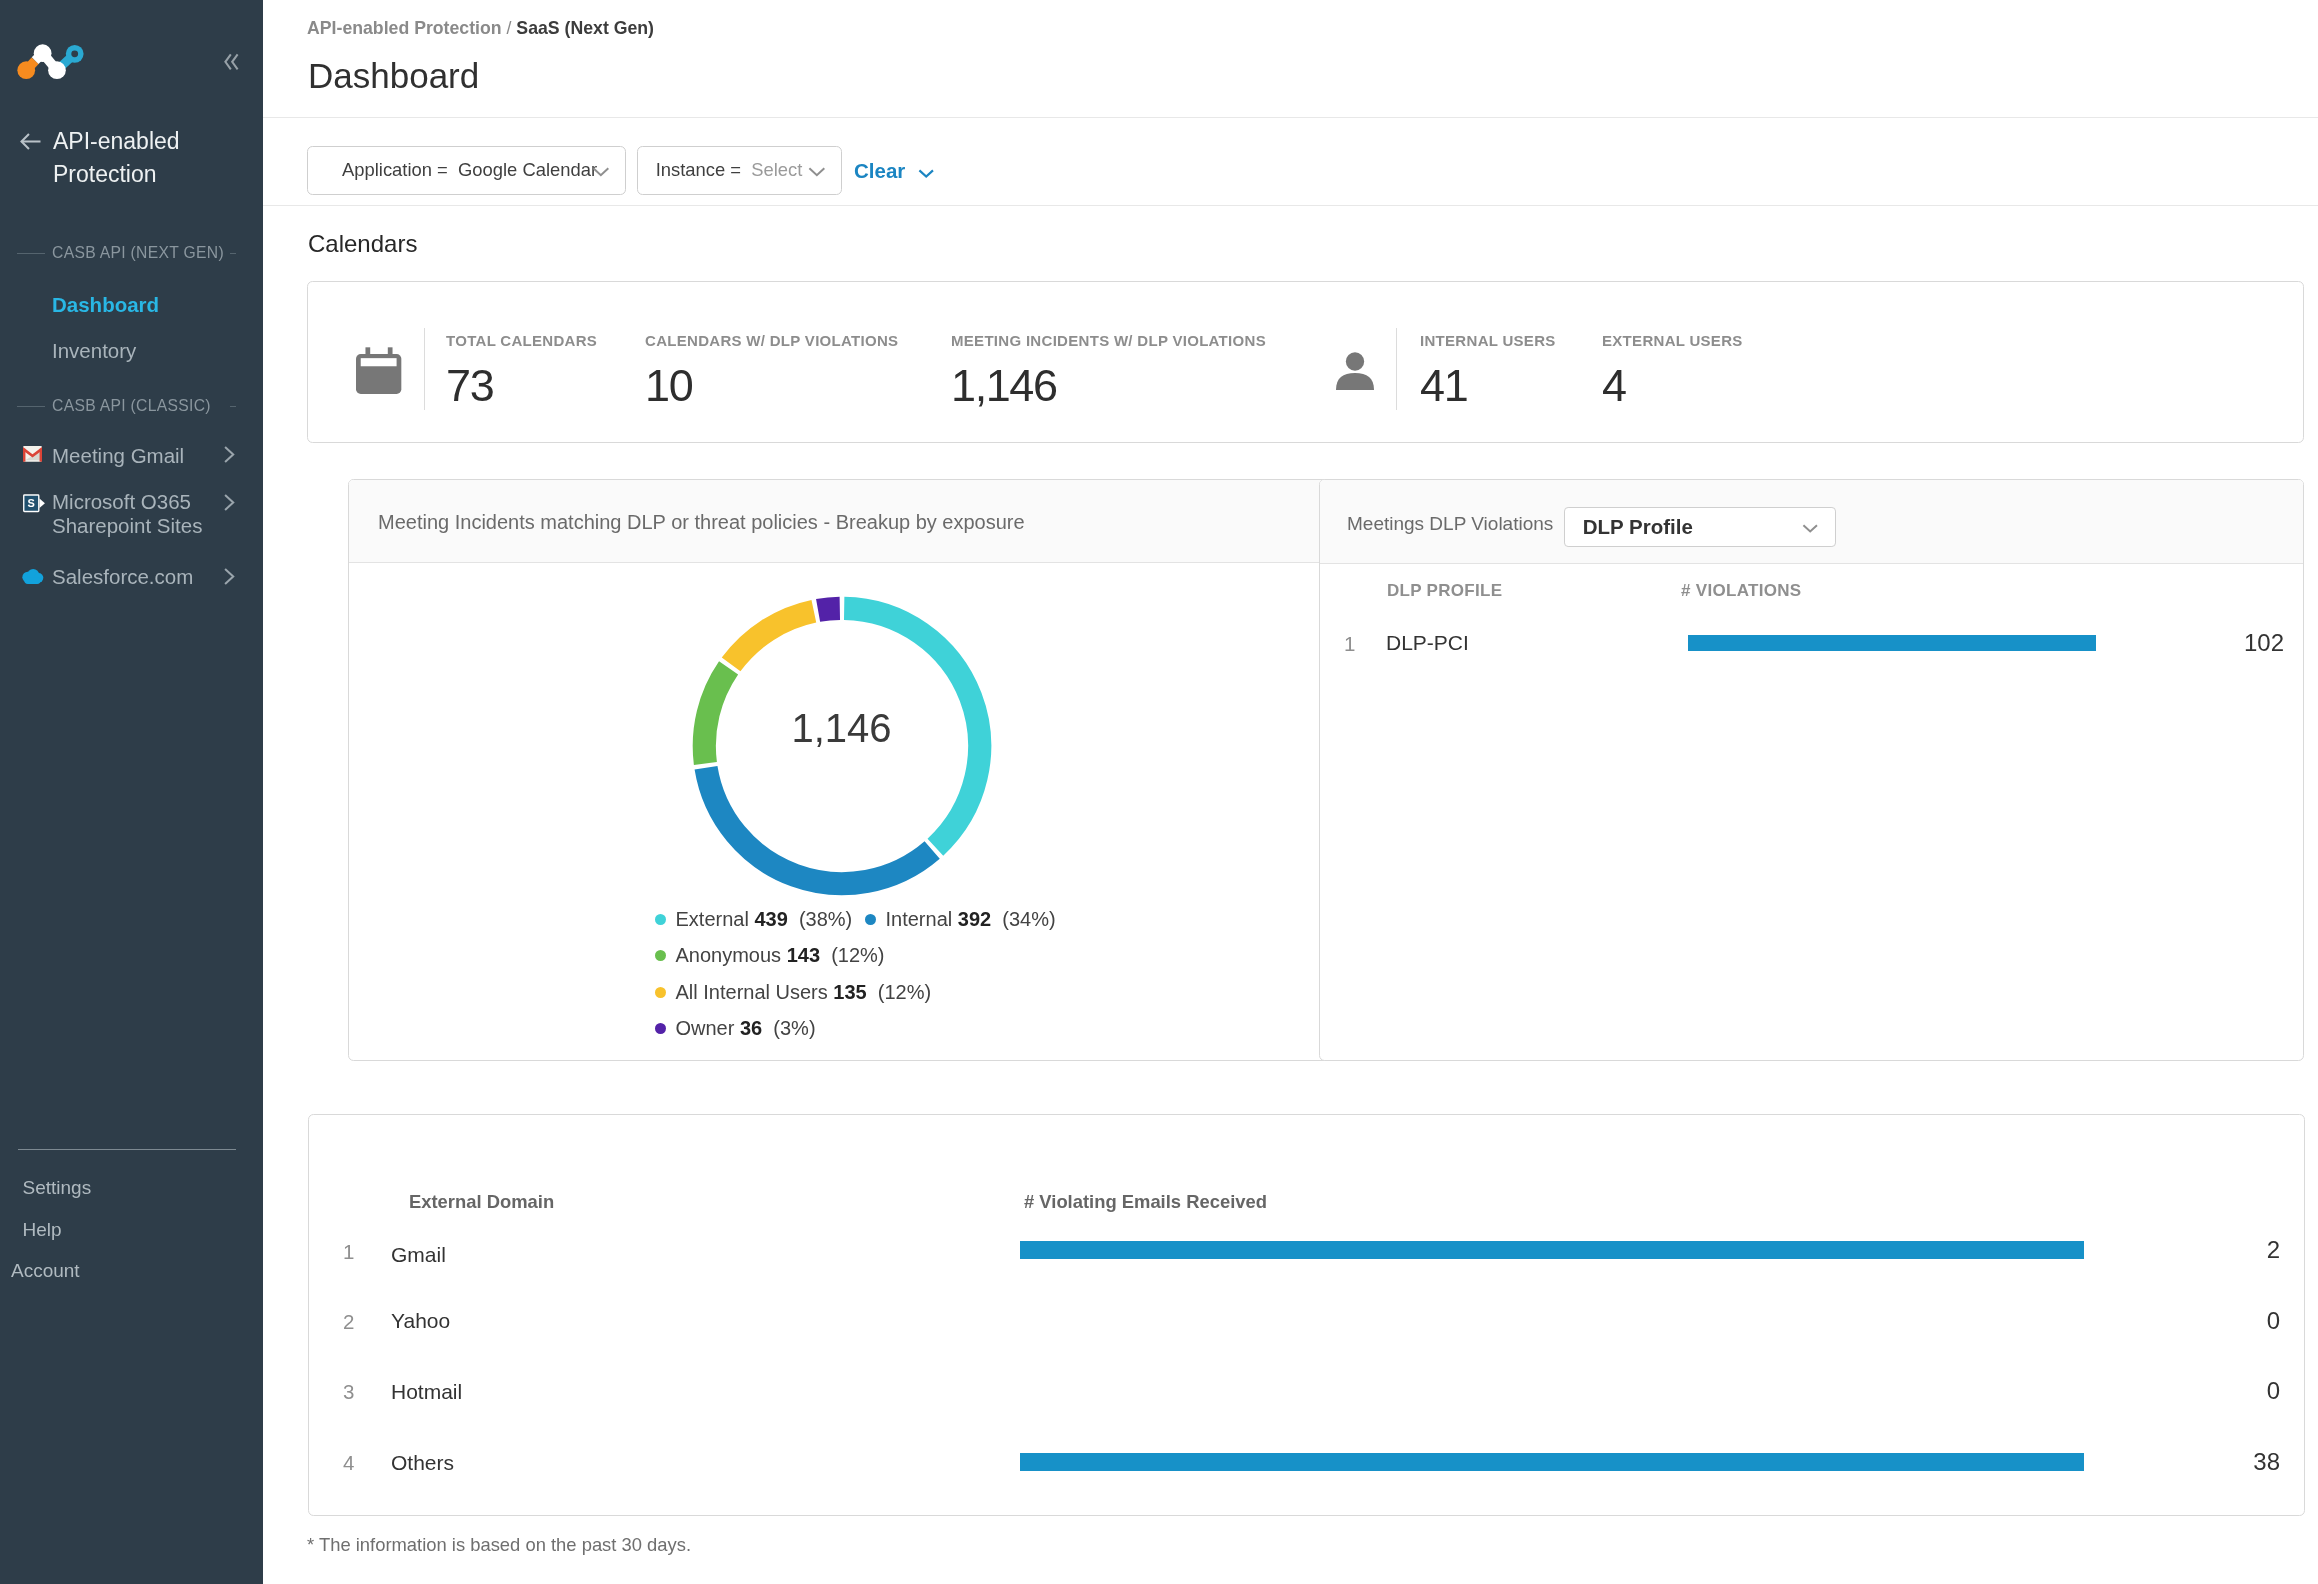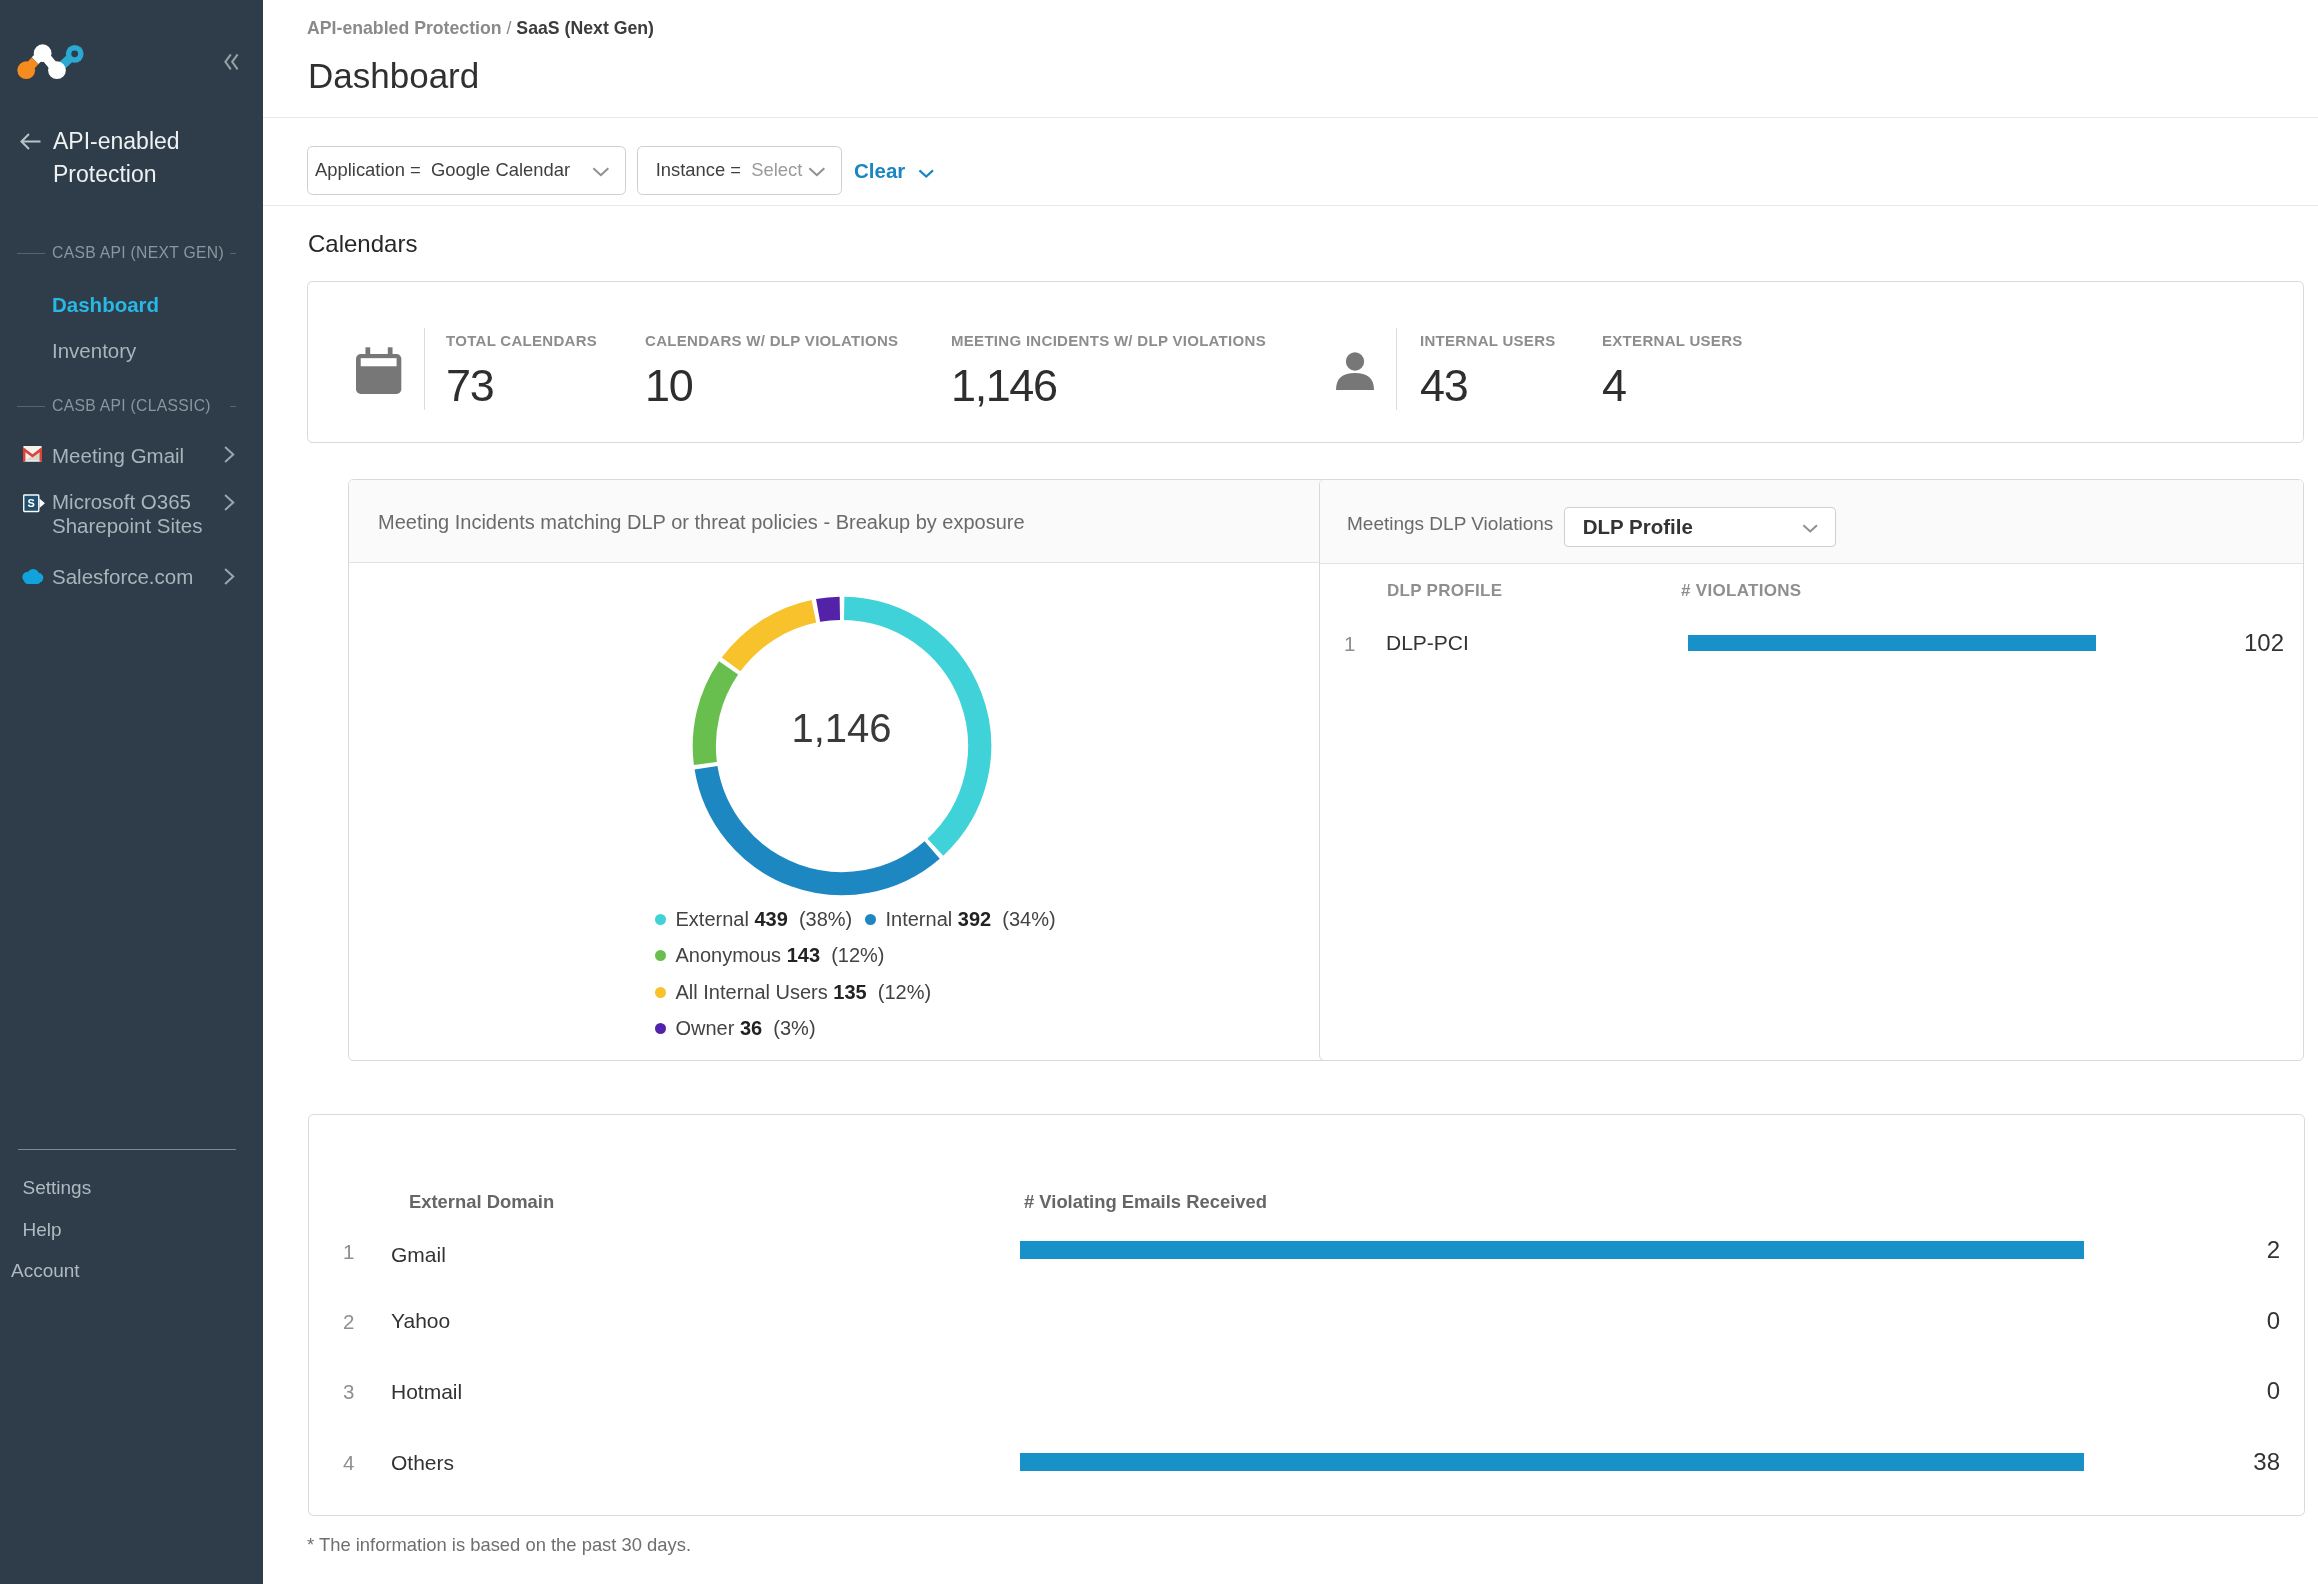--- a/index.html
+++ b/index.html
@@ -31,21 +31,21 @@
 </head>
 <body>
 <div id="page">
 <div id="main">
 
   <div class="abs" style="left:44px; top:18.4px; font-size:17.7px; font-weight:bold; color:#8a8a8a;">API-enabled Protection <span style="font-weight:normal;">/</span> <span style="color:#3c3c3c;">SaaS (Next Gen)</span></div>
 
   <div class="abs" style="left:45px; top:57px; font-size:35px; line-height:37px; color:#303030;">Dashboard</div>
   <div class="hr" style="top:117px;"></div>
 
-  <div class="abs" style="left:44px; top:146px; width:319px; height:49px; border:1.4px solid #cfcfcf; border-radius:5.5px; font-size:18.4px; color:#3f3f3f; line-height:46px; padding-left:7px;">Application =&nbsp; Google Calendar
+  <div class="abs" style="left:44px; top:146px; width:319px; height:49px; border:1.4px solid #cfcfcf; border-radius:5.5px; font-size:18.4px; color:#3f3f3f; line-height:46px; padding-left:34px;">Application =&nbsp; Google Calendar
     <svg class="abs" style="right:15px; top:20px;" width="17.7" height="10.2" viewBox="0 0 26 15">
           <polyline points="2,2 13,12 24,2" fill="none" stroke="#8f8f8f" stroke-width="3"></polyline>
         </svg>
   </div>
   <div class="abs" style="left:374px; top:146px; width:205px; height:49px; border:1.4px solid #cfcfcf; border-radius:5.5px; font-size:18.4px; color:#3f3f3f; line-height:46px; padding-left:17.7px;">Instance =&nbsp; <span style="color:#9a9a9a;">Select</span>
     <svg class="abs" style="right:15px; top:20px;" width="17.7" height="10.2" viewBox="0 0 26 15">
           <polyline points="2,2 13,12 24,2" fill="none" stroke="#8f8f8f" stroke-width="3"></polyline>
         </svg>
   </div>
   <div class="abs" style="left:591px; top:159px; font-size:20.5px; font-weight:bold; color:#1b85c2;">Clear
@@ -72,21 +72,21 @@
     <div class="statval" style="left:337px; top:78px;">10</div>
     <div class="statlabel" style="left:643px; top:50px;">MEETING INCIDENTS W/ DLP VIOLATIONS</div>
     <div class="statval" style="left:643px; top:78px;">1,146</div>
 
     <svg class="abs" style="left:1028px; top:70px;" width="38" height="38" viewBox="0 0 56 56">
       <circle cx="28" cy="14" r="13.5" fill="#777"></circle>
       <path d="M 0 56 C 0 38 10 31 28 31 C 46 31 56 38 56 56 Z" fill="#777"></path>
     </svg>
     <div class="vdiv" style="left:1088px; top:46px; height:82px;"></div>
     <div class="statlabel" style="left:1112px; top:50px;">INTERNAL USERS</div>
-    <div class="statval" style="left:1112px; top:78px;">43</div>
+    <div class="statval" style="left:1112px; top:78px;">41</div>
     <div class="statlabel" style="left:1294px; top:50px;">EXTERNAL USERS</div>
     <div class="statval" style="left:1294px; top:78px;">4</div>
   </div>
 
   <div class="card" style="left:45px; top:479px; width:996px; height:582px;margin-left:40px;">
     <div class="cardhead" style="height:83px;">
       <div class="cardtitle" style="position:absolute; left:29px; top:31px;">Meeting Incidents matching DLP or threat policies - Breakup by exposure</div>
     </div>
 
     <svg class="abs" style="left:341px; top:114px;" width="304" height="304" viewBox="0 0 446 446" fill="none" stroke-width="34">

